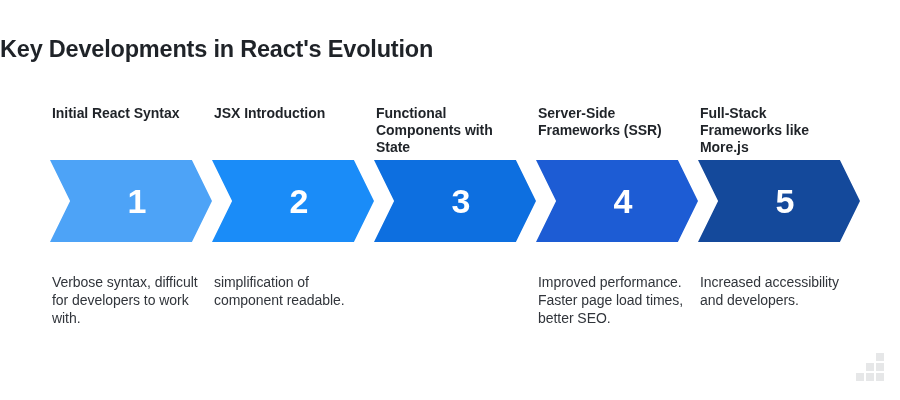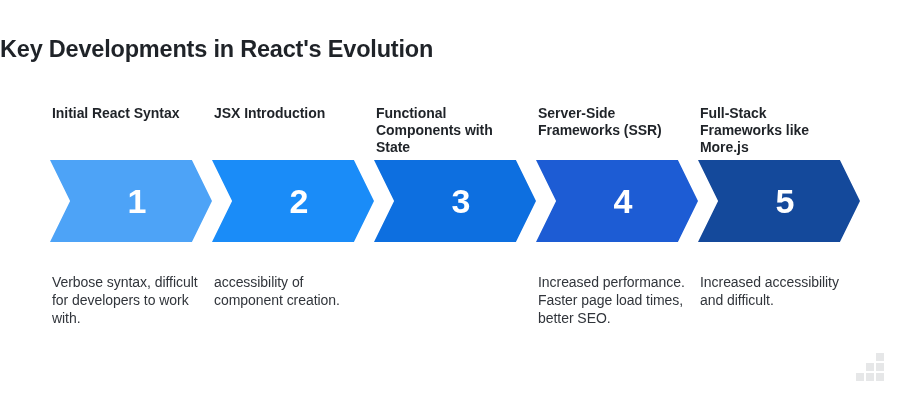--- a/index.html
+++ b/index.html
@@ -123,41 +123,41 @@
       <div class="step-label">Initial React Syntax</div>
       <div class="arrow" style="background: rgb(77, 163, 247);"></div>
       <div class="arrow-number">1</div>
       <div class="step-desc">Verbose syntax, difficult for developers to work with.</div>
     </div>
 
     <div class="step" style="left:162px;">
       <div class="step-label">JSX Introduction</div>
       <div class="arrow" style="background: rgb(26, 140, 248);"></div>
       <div class="arrow-number">2</div>
-      <div class="step-desc">accessibility of component creation.</div>
+      <div class="step-desc">simplification of component readable.</div>
     </div>
 
     <div class="step" style="left:324px;">
       <div class="step-label">Functional Components with State</div>
       <div class="arrow" style="background: rgb(13, 111, 224);"></div>
       <div class="arrow-number">3</div>
     </div>
 
     <div class="step" style="left:486px;">
       <div class="step-label">Server-Side Frameworks (SSR)</div>
       <div class="arrow" style="background: rgb(29, 92, 212);"></div>
       <div class="arrow-number">4</div>
-      <div class="step-desc">Increased performance. Faster page load times, better SEO.</div>
+      <div class="step-desc">Improved performance. Faster page load times, better SEO.</div>
     </div>
 
     <div class="step" style="left:648px;">
       <div class="step-label">Full-Stack Frameworks like More.js</div>
       <div class="arrow" style="background: rgb(20, 73, 155);"></div>
       <div class="arrow-number">5</div>
-      <div class="step-desc">Increased accessibility and difficult.</div>
+      <div class="step-desc">Increased accessibility and developers.</div>
     </div>
 
   </div>
 
   <div class="logo-mark">
     <span class="lm-a"></span>
     <span class="lm-b"></span>
     <span class="lm-c"></span>
     <span class="lm-d"></span>
     <span class="lm-e"></span>

